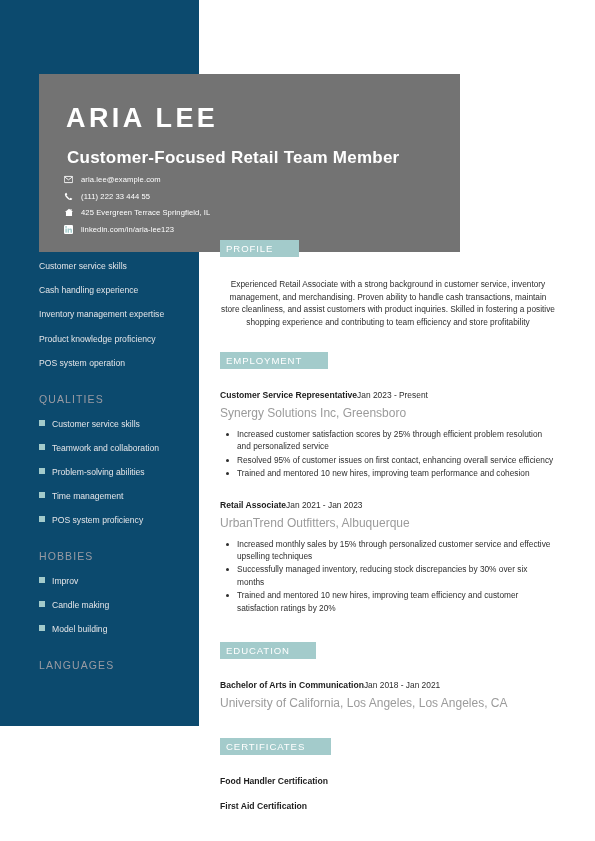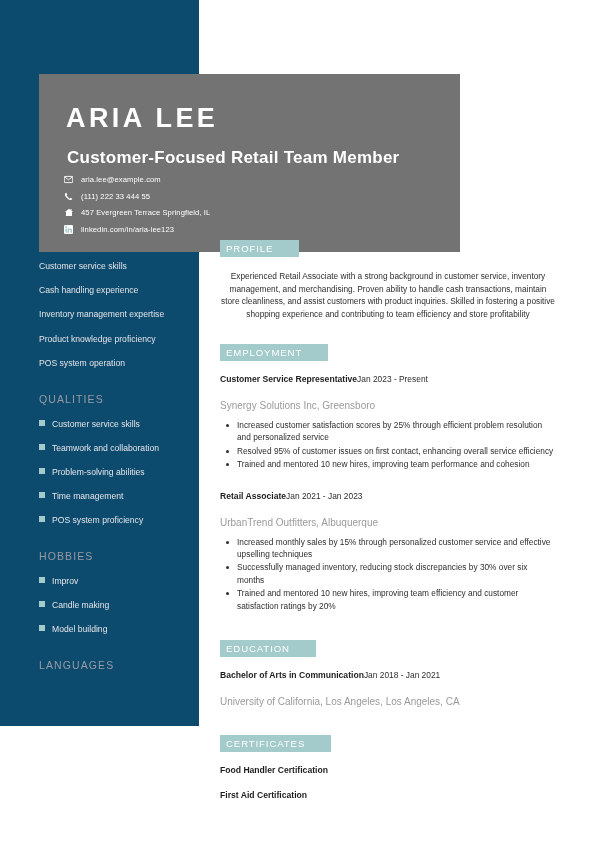--- a/index.html
+++ b/index.html
@@ -123,21 +123,21 @@
     width:336px;
   }
   .sec { margin-bottom:0; }
   .sec-tag {
     display:inline-block;
     background:#a3cbcb;
     color:#ffffff;
     font-size:9.6px;
     letter-spacing:0.9px;
     padding:3px 26px 3px 6px;
-    margin-bottom:13px;
+    margin-bottom:21px;
   }
   .profile-text {
     font-size:8.3px;
     color:#2e2e2e;
     line-height:1.53;
     margin-bottom:21px;
     text-align:center;
   }
   .job { margin-bottom:4px; }
   .job-head {
@@ -149,23 +149,23 @@
     font-size:8.6px;
     font-weight:bold;
     color:#1d1d1d;
   }
   .job-date {
     font-size:8.4px;
     color:#2e2e2e;
     white-space:nowrap;
   }
   .job-org {
-    font-size:10px;
+    font-size:12px;
     color:#9b9b9b;
-    margin-top:16px;
+    margin-top:6px;
   }
   ul.bullets {
     list-style:none;
     margin:8px 0 0 0;
     padding:0;
   }
   ul.bullets li {
     position:relative;
     font-size:8.3px;
     color:#2e2e2e;
@@ -279,21 +279,21 @@
         </span>
         <span class="ctext">(111) 222 33 444 55</span>
       </div>
       <div class="contact-row">
         <span class="cicon">
           <svg width="10" height="9" viewBox="0 0 16 16">
             <path d="M8 1.4 L0.8 7.2 L2.6 7.2 L2.6 14.4 L13.4 14.4 L13.4 7.2 L15.2 7.2 Z" fill="#fff"></path>
             <rect x="10.6" y="2" width="2" height="3" fill="#fff"></rect>
           </svg>
         </span>
-        <span class="ctext">457 Evergreen Terrace  Springfield, IL</span>
+        <span class="ctext">425 Evergreen Terrace  Springfield, IL</span>
       </div>
       <div class="contact-row">
         <span class="cicon">
           <svg width="9" height="9" viewBox="0 0 16 16">
             <rect x="0" y="0" width="16" height="16" rx="2" fill="#fff"></rect>
             <rect x="2.4" y="6.2" width="2.6" height="7.4" fill="#a3cbcb"></rect>
             <circle cx="3.7" cy="3.4" r="1.6" fill="#a3cbcb"></circle>
             <path d="M6.4 6.2 h2.5 v1 c0.5-0.8 1.4-1.2 2.4-1.2 2 0 2.9 1.2 2.9 3.3 v4.3 h-2.6 V9.9 c0-1-0.4-1.6-1.3-1.6 -0.9 0-1.4 0.6-1.4 1.6 v3.7 H6.4 Z" fill="#a3cbcb"></path>
           </svg>
         </span>

